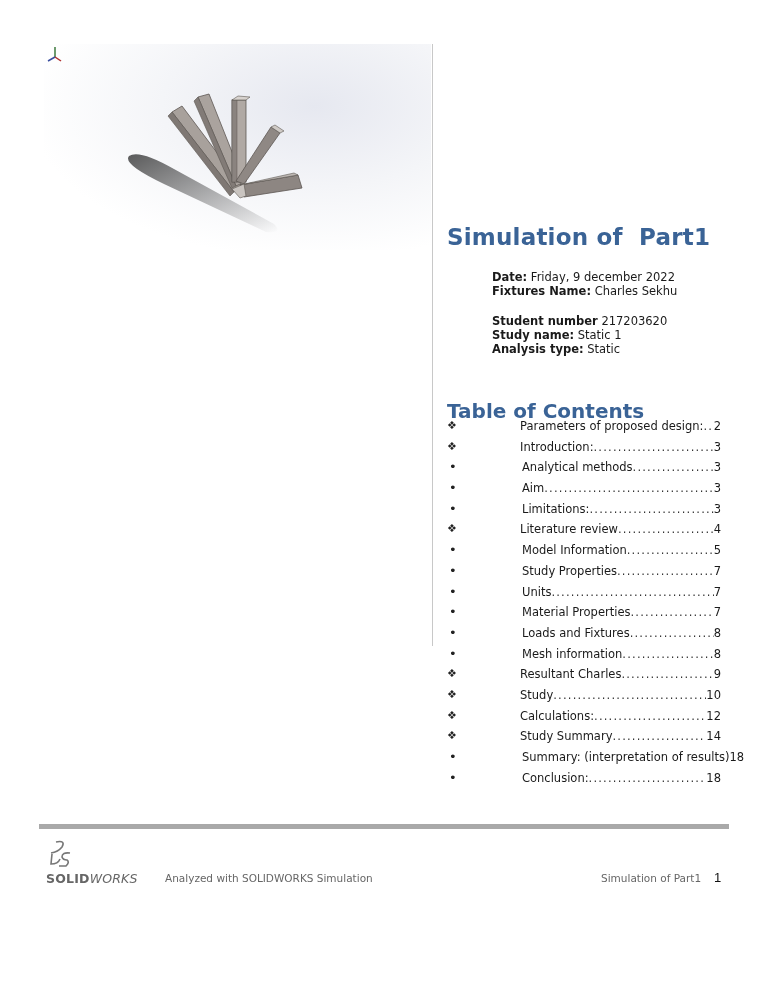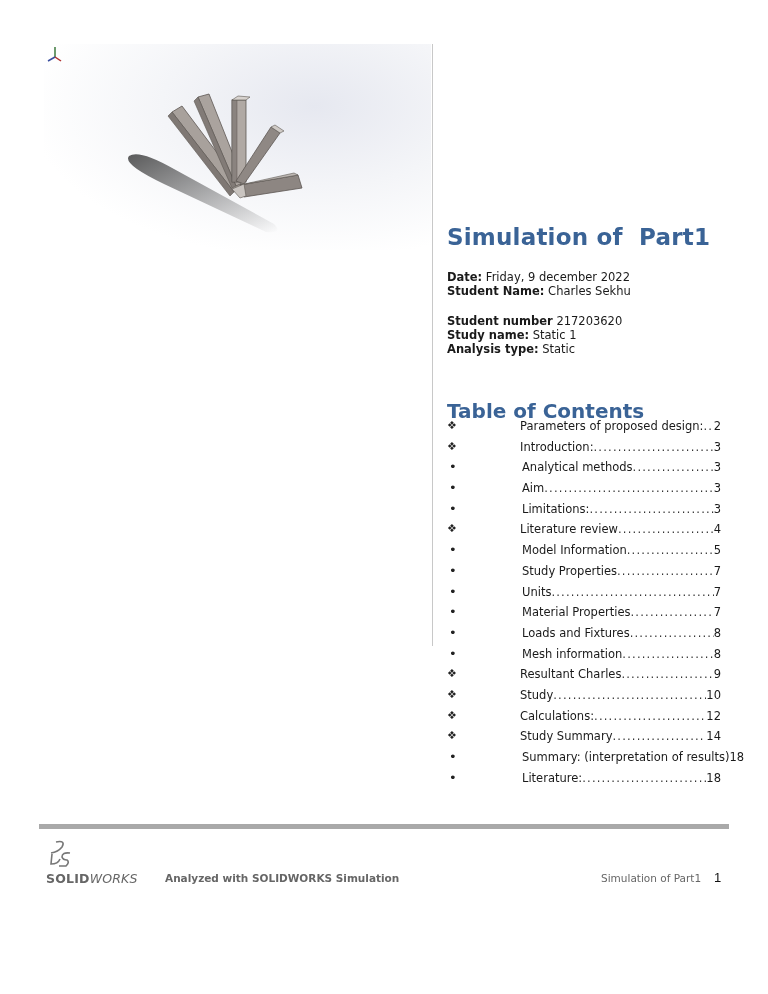--- a/index.html
+++ b/index.html
@@ -11,42 +11,42 @@
     overflow: hidden; }
   .model-view svg { position: absolute; left: 0; top: 0; }
   .triad { position: absolute; left: 5px; top: 176px; width: 22px; height: 22px; }
 
   .vdivider { position: absolute; left: 432px; top: 44px; width: 1px; height: 602px; background: #c8c8c8; }
 
   .title { position: absolute; left: 447px; top: 224px; font-size: 23px; font-weight: bold;
     color: #3a6396; letter-spacing: 0.2px; white-space: pre; }
 
   .meta { position: absolute; left: 447px; font-size: 11.5px; line-height: 14px; }
-  .meta .k { font-weight: bold; }
+  .meta .k { font-weight: bold; margin-left: 45px; }
   .meta-1 { top: 270px; }
   .meta-2 { top: 314px; }
 
   .toc-title { position: absolute; left: 447px; top: 399px; font-size: 20px; font-weight: bold; color: #3a6396; }
 
   .toc { position: absolute; left: 447px; top: 419px; width: 274px; margin: 0; padding: 0; list-style: none; }
   .toc li { position: relative; height: 20.7px; font-size: 11.5px; line-height: 14px; display: flex; align-items: flex-start; cursor: pointer; }
   .toc .bullet { width: 41px; flex: 0 0 41px; font-size: 11px; color: #222; }
   .toc .bullet.dot { font-size: 13px; line-height: 13px; padding-left: 2px; }
   .toc .label { white-space: nowrap; margin-left: 32px; }
   .toc .leader { flex: 1 1 auto; overflow: hidden; white-space: nowrap; letter-spacing: 1.2px; color: #333; }
   .toc .leader::after { content: "................................................................................................"; }
   .toc .page { flex: 0 0 auto; text-align: right; }
 
   .footer-rule { position: absolute; left: 39px; top: 824px; width: 690px; height: 5px; background: #a9a9a9; }
   .logo { position: absolute; left: 44px; top: 840px; width: 110px; height: 48px; }
   .logo-ds { position: absolute; left: 4px; top: 0; width: 24px; height: 28px; }
   .logo-text { position: absolute; left: 2px; top: 31px; font-size: 12.5px; color: #666; letter-spacing: 0.2px; white-space: nowrap; }
   .logo-text b { font-weight: bold; }
   .logo-text i { font-style: italic; font-weight: normal; }
-  .footer-left { position: absolute; left: 165px; top: 872px; font-size: 10.5px; color: #666; font-weight: bold; }
+  .footer-left { position: absolute; left: 165px; top: 872px; font-size: 10.5px; color: #666; }
   .footer-right { position: absolute; left: 601px; top: 872px; font-size: 10.5px; color: #666; }
   .footer-page { position: absolute; left: 714px; top: 870px; font-size: 13px; color: #111; font-family: "Liberation Sans", sans-serif; }
 </style>
 </head>
 <body>
 
 <div class="model-view">
   <svg width="387" height="206" viewBox="0 0 387 206">
     <defs>
       <linearGradient id="shadowG" x1="0" y1="0" x2="1" y2="1">
@@ -80,21 +80,21 @@
     <line x1="11" y1="13" x2="17" y2="17" stroke="#b03030" stroke-width="1.5"></line>
   </svg>
 </div>
 
 <div class="vdivider"></div>
 
 <div class="title">Simulation of  Part1</div>
 
 <div class="meta meta-1">
   <div><span class="k">Date:</span><span> Friday, 9 december 2022</span></div>
-  <div><span class="k">Student Name:</span><span> Charles Sekhu</span></div>
+  <div><span class="k">Fixtures Name:</span><span> Charles Sekhu</span></div>
 </div>
 
 <div class="meta meta-2">
   <div><span class="k">Student number</span><span> 217203620</span></div>
   <div><span class="k">Study name:</span><span> Static 1</span></div>
   <div><span class="k">Analysis type:</span><span> Static</span></div>
 </div>
 
 <div class="toc-title">Table of Contents</div>
 
@@ -196,21 +196,21 @@
       <span class="page">14</span>
     </li>
   <li>
       <span class="bullet dot">•</span>
       <span class="label">Summary: (interpretation of results)</span>
       <span class="leader"></span>
       <span class="page">18</span>
     </li>
   <li>
       <span class="bullet dot">•</span>
-      <span class="label">Literature:</span>
+      <span class="label">Conclusion:</span>
       <span class="leader"></span>
       <span class="page">18</span>
     </li>
 </ul>
 
 <div class="footer-rule"></div>
 
 <div class="logo">
   <svg class="logo-ds" viewBox="0 0 24 28">
     <path d="M8 2 Q18 0 14 7 Q10 12 3 13" fill="none" stroke="#777" stroke-width="1.6"></path>

